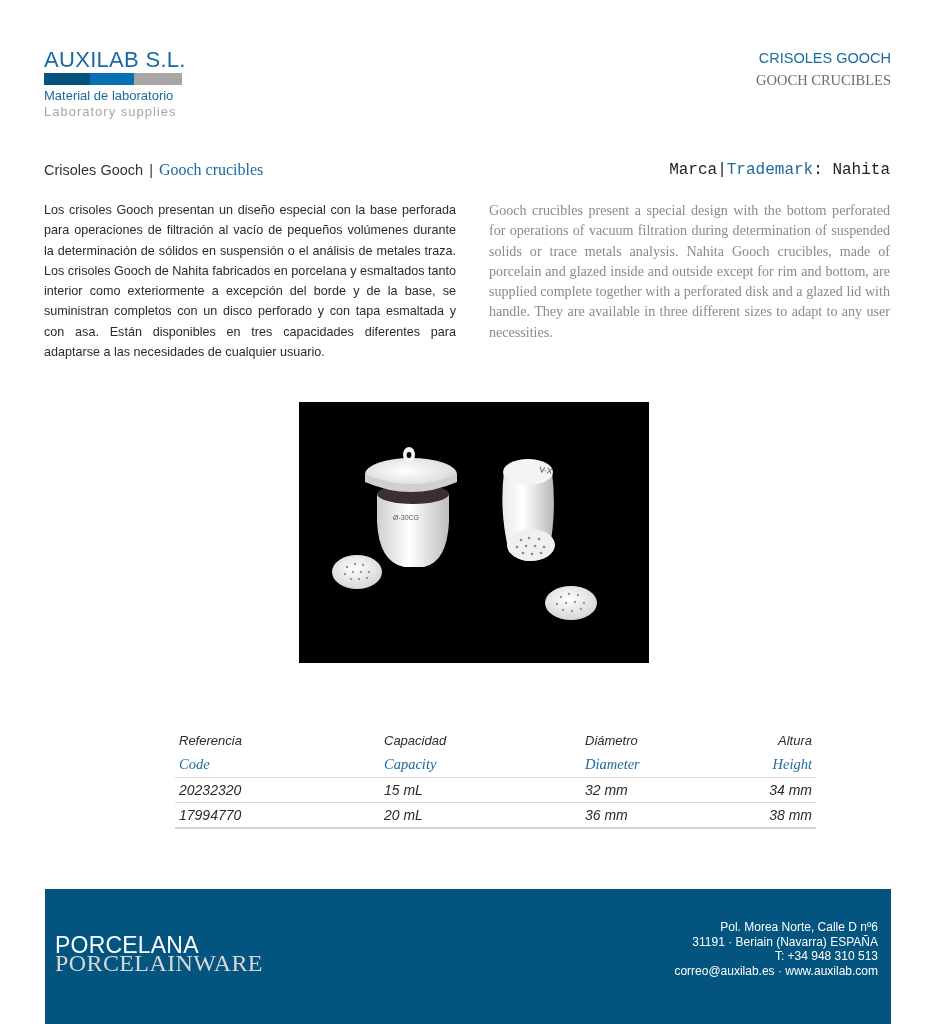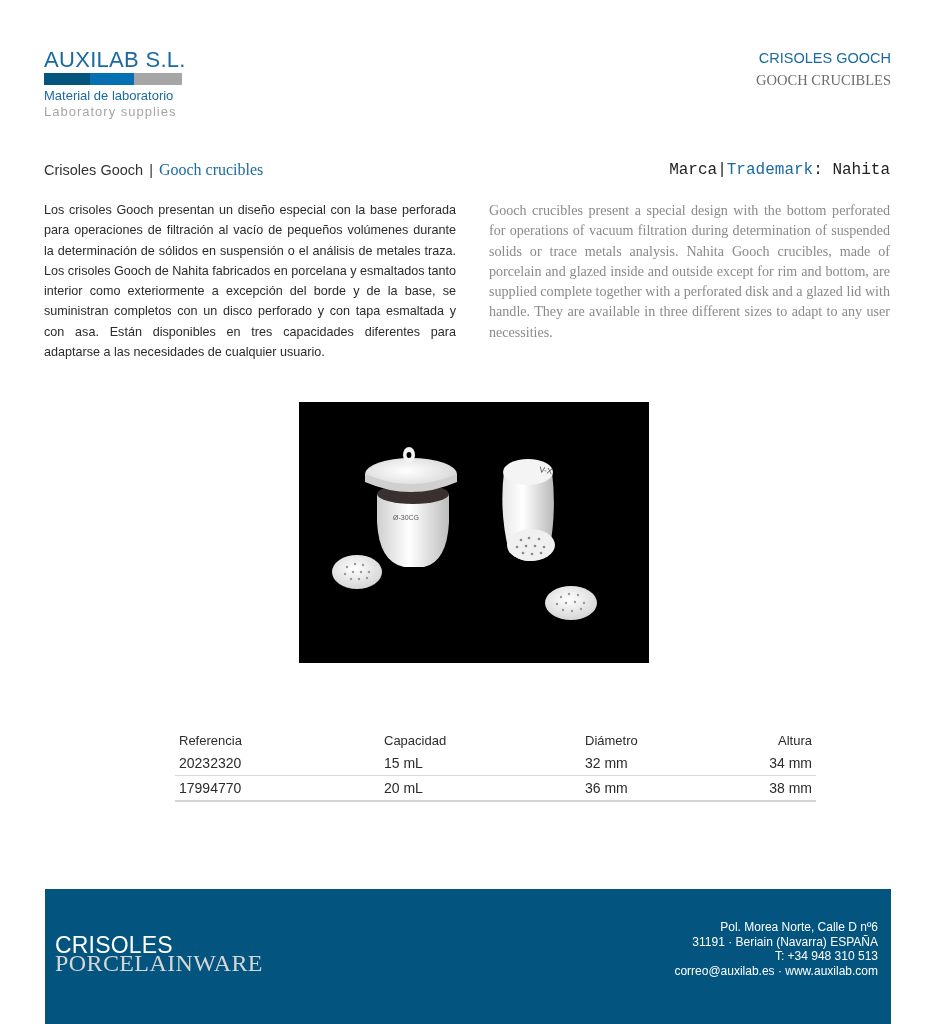--- a/index.html
+++ b/index.html
@@ -26,21 +26,21 @@
 
     
     .para-es { left: 44px; top: 200px; width: 412px; font-size: 12.6px; line-height: 20.3px; color: #2b2b2b; text-align: justify; }
     .para-en { left: 489px; top: 200px; width: 401px; font-size: 14.1px; line-height: 20.3px; color: #8a8a8a; text-align: justify; font-family: "Liberation Serif", serif; }
 
     
     .photo { left: 299px; top: 402px; width: 350px; height: 261px; background: #000; overflow: hidden; }
 
     
     .tbl { left: 175px; top: 729px; width: 641px; border-collapse: collapse; }
-    .tbl td { padding: 0 4px; height: 24px; font-size: 13px; color: #2b2b2b; white-space: nowrap; }
+    .tbl td { padding: 0 4px; height: 24px; font-size: 13px; color: #2b2b2b; white-space: nowrap; font-style: italic; }
     .tbl tr.h-es td { height: 22px; font-size: 13px; color: #2b2b2b; }
     .tbl tr.h-en td { height: 26px; font-size: 14.5px; color: #1a6aa0; font-family: "Liberation Serif", serif; border-bottom: 1px solid #d8d8d8; }
     .tbl tr.row td { border-bottom: 1px solid #d8d8d8; font-size: 14px; }
     .tbl tr.row.mid td { border-bottom: 2px solid #d4d4d4; }
     .tbl .c1 { width: 197px; }
     .tbl .c2 { width: 193px; }
     .tbl .c3 { width: 150px; }
     .tbl .c4 { text-align: right; }
 
     
@@ -152,36 +152,42 @@
 </div>
 
 <table class="abs tbl">
   <tbody>
       <tr class="h-es">
     <td class="c1">Referencia</td>
     <td class="c2">Capacidad</td>
     <td class="c3">Diámetro</td>
     <td class="c4">Altura</td>
   </tr>
+  <tr class="h-en">
+    <td class="c1">Code</td>
+    <td class="c2">Capacity</td>
+    <td class="c3">Diameter</td>
+    <td class="c4">Height</td>
+  </tr>
   <tr class="row">
     <td class="c1">20232320</td>
     <td class="c2">15 mL</td>
     <td class="c3">32 mm</td>
     <td class="c4">34 mm</td>
   </tr>
   <tr class="row mid">
     <td class="c1">17994770</td>
     <td class="c2">20 mL</td>
     <td class="c3">36 mm</td>
     <td class="c4">38 mm</td>
   </tr>
 </tbody>
   </table>
 
 <div class="abs footer"></div>
-<div class="abs f-es">CRISOLES</div>
+<div class="abs f-es">PORCELANA</div>
 <div class="abs f-en">PORCELAINWARE</div>
 <div class="abs f-addr">
   <div>Pol. Morea Norte, Calle D nº6</div>
   <div>31191 · Beriain (Navarra) ESPAÑA</div>
   <div>T: +34 948 310 513</div>
   <div>correo@auxilab.es · www.auxilab.com</div>
 </div>
 
 </body></html>

